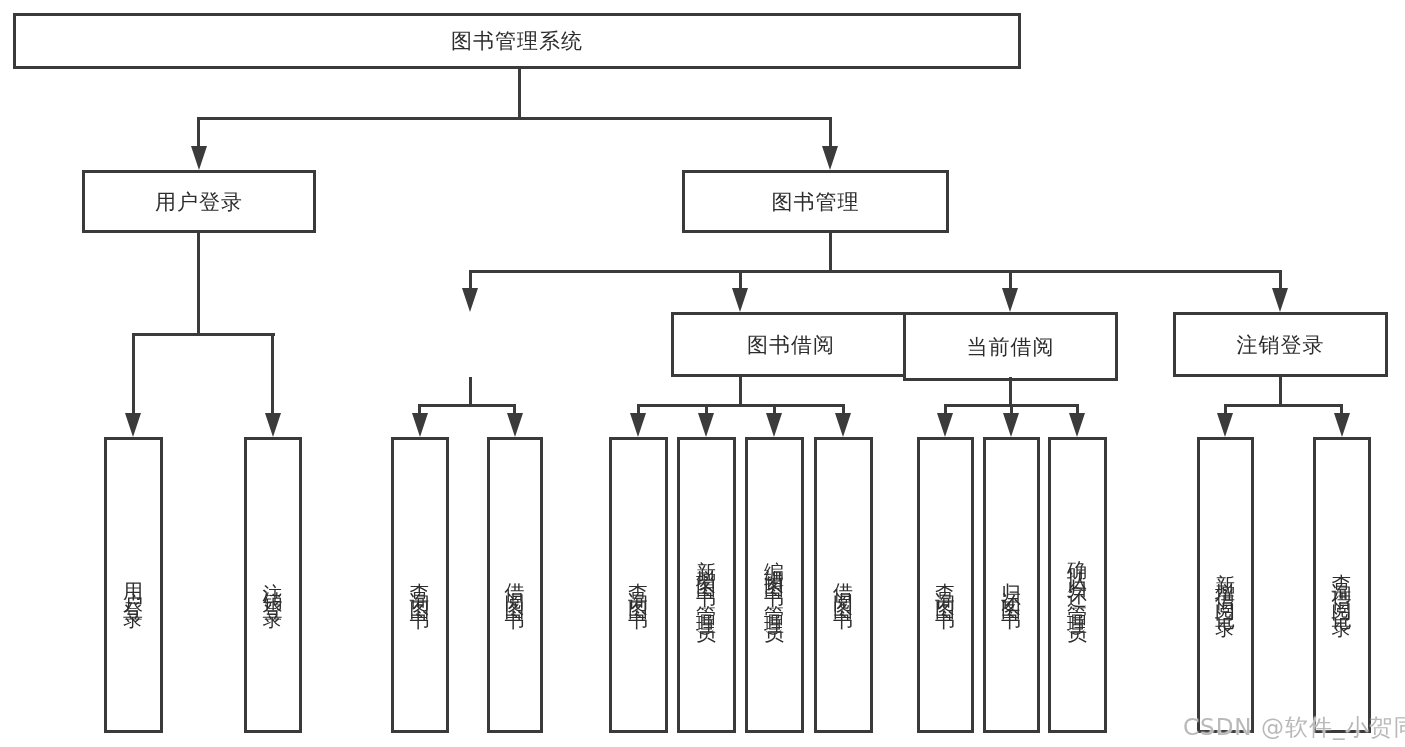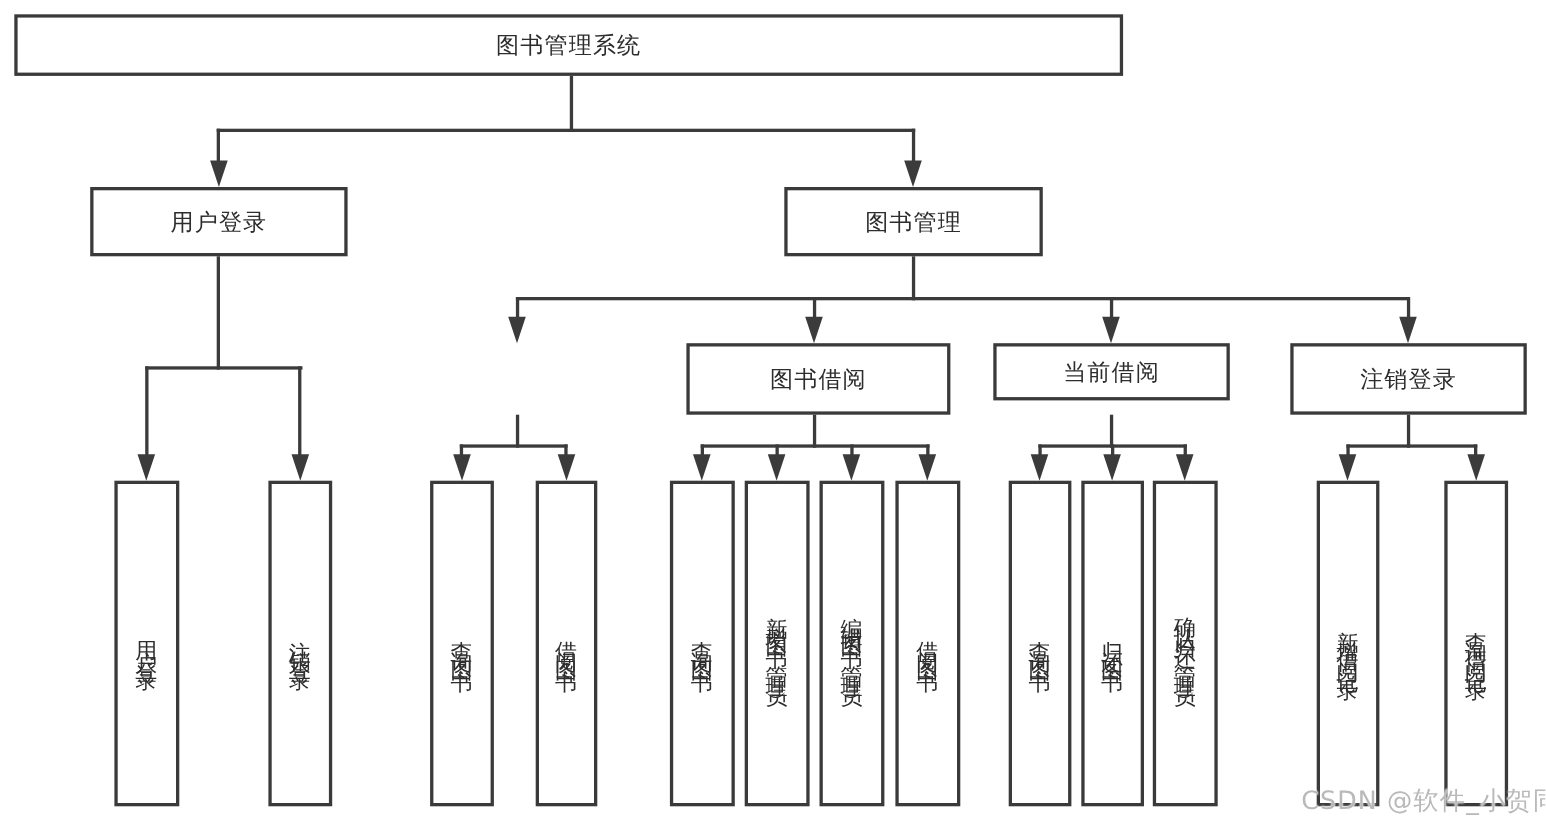--- a/index.html
+++ b/index.html
@@ -83,21 +83,21 @@
   <div class="line" style="left:518px;top:69px;width:3px;height:51px"></div>
   <div class="line" style="left:197px;top:117px;width:635px;height:3px"></div>
   <div class="line" style="left:197px;top:117px;width:3px;height:33px"></div>
   <div class="line" style="left:829px;top:117px;width:3px;height:33px"></div>
   <div class="arrow" style="left:191px;top:146px"></div>
   <div class="arrow" style="left:822px;top:146px"></div>
 
   <div class="node h" style="left:82px;top:170px;width:234px;height:63px">
     <span>用户登录</span>
   </div>
-  <div class="node h" style="left:713px;top:170px;width:235px;height:63px">
+  <div class="node h" style="left:682px;top:170px;width:267px;height:63px">
     <span>图书管理</span>
   </div>
 
   <div class="line" style="left:197px;top:233px;width:3px;height:103px"></div>
   <div class="line" style="left:132px;top:333px;width:143px;height:3px"></div>
   <div class="line" style="left:132px;top:333px;width:3px;height:82px"></div>
   <div class="line" style="left:271px;top:333px;width:3px;height:82px"></div>
   <div class="arrow" style="left:125px;top:413px"></div>
   <div class="arrow" style="left:265px;top:413px"></div>
 
@@ -105,24 +105,24 @@
   <div class="line" style="left:469px;top:270px;width:812px;height:3px"></div>
   <div class="line" style="left:469px;top:270px;width:3px;height:20px"></div>
   <div class="line" style="left:739px;top:270px;width:3px;height:20px"></div>
   <div class="line" style="left:1009px;top:270px;width:3px;height:20px"></div>
   <div class="line" style="left:1279px;top:270px;width:3px;height:20px"></div>
   <div class="arrow" style="left:462px;top:288px"></div>
   <div class="arrow" style="left:732px;top:288px"></div>
   <div class="arrow" style="left:1002px;top:288px"></div>
   <div class="arrow" style="left:1272px;top:288px"></div>
 
-  <div class="node h" style="left:624px;top:312px;width:240px;height:65px">
+  <div class="node h" style="left:671px;top:312px;width:240px;height:65px">
     <span>图书借阅</span>
   </div>
-  <div class="node h" style="left:903px;top:312px;width:215px;height:52px">
+  <div class="node h" style="left:903px;top:312px;width:215px;height:69px">
     <span>当前借阅</span>
   </div>
   <div class="node h" style="left:1173px;top:312px;width:215px;height:65px">
     <span>注销登录</span>
   </div>
 
   <div class="line" style="left:469px;top:377px;width:3px;height:30px"></div>
   <div class="line" style="left:418px;top:404px;width:98px;height:3px"></div>
   <div class="line" style="left:418px;top:404px;width:3px;height:11px"></div>
   <div class="line" style="left:513px;top:404px;width:3px;height:11px"></div>

